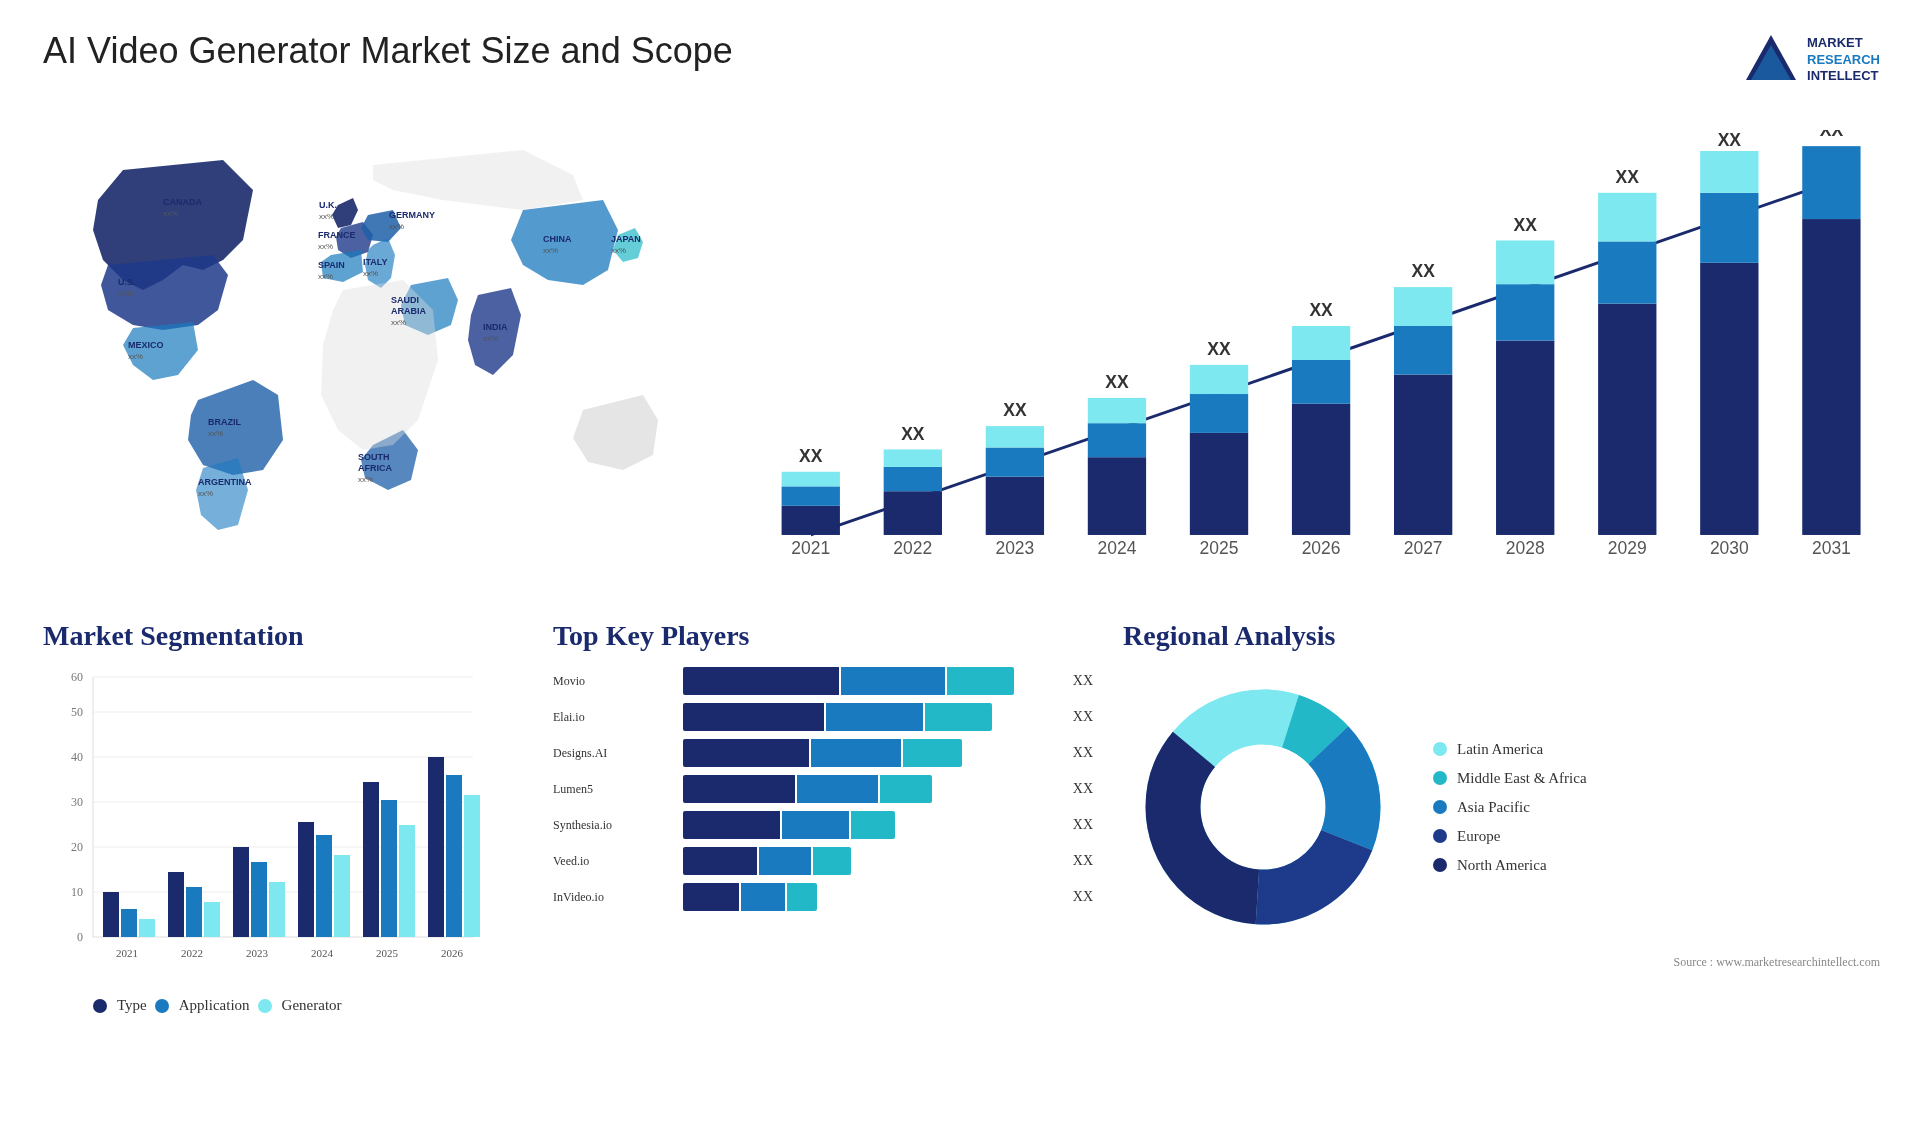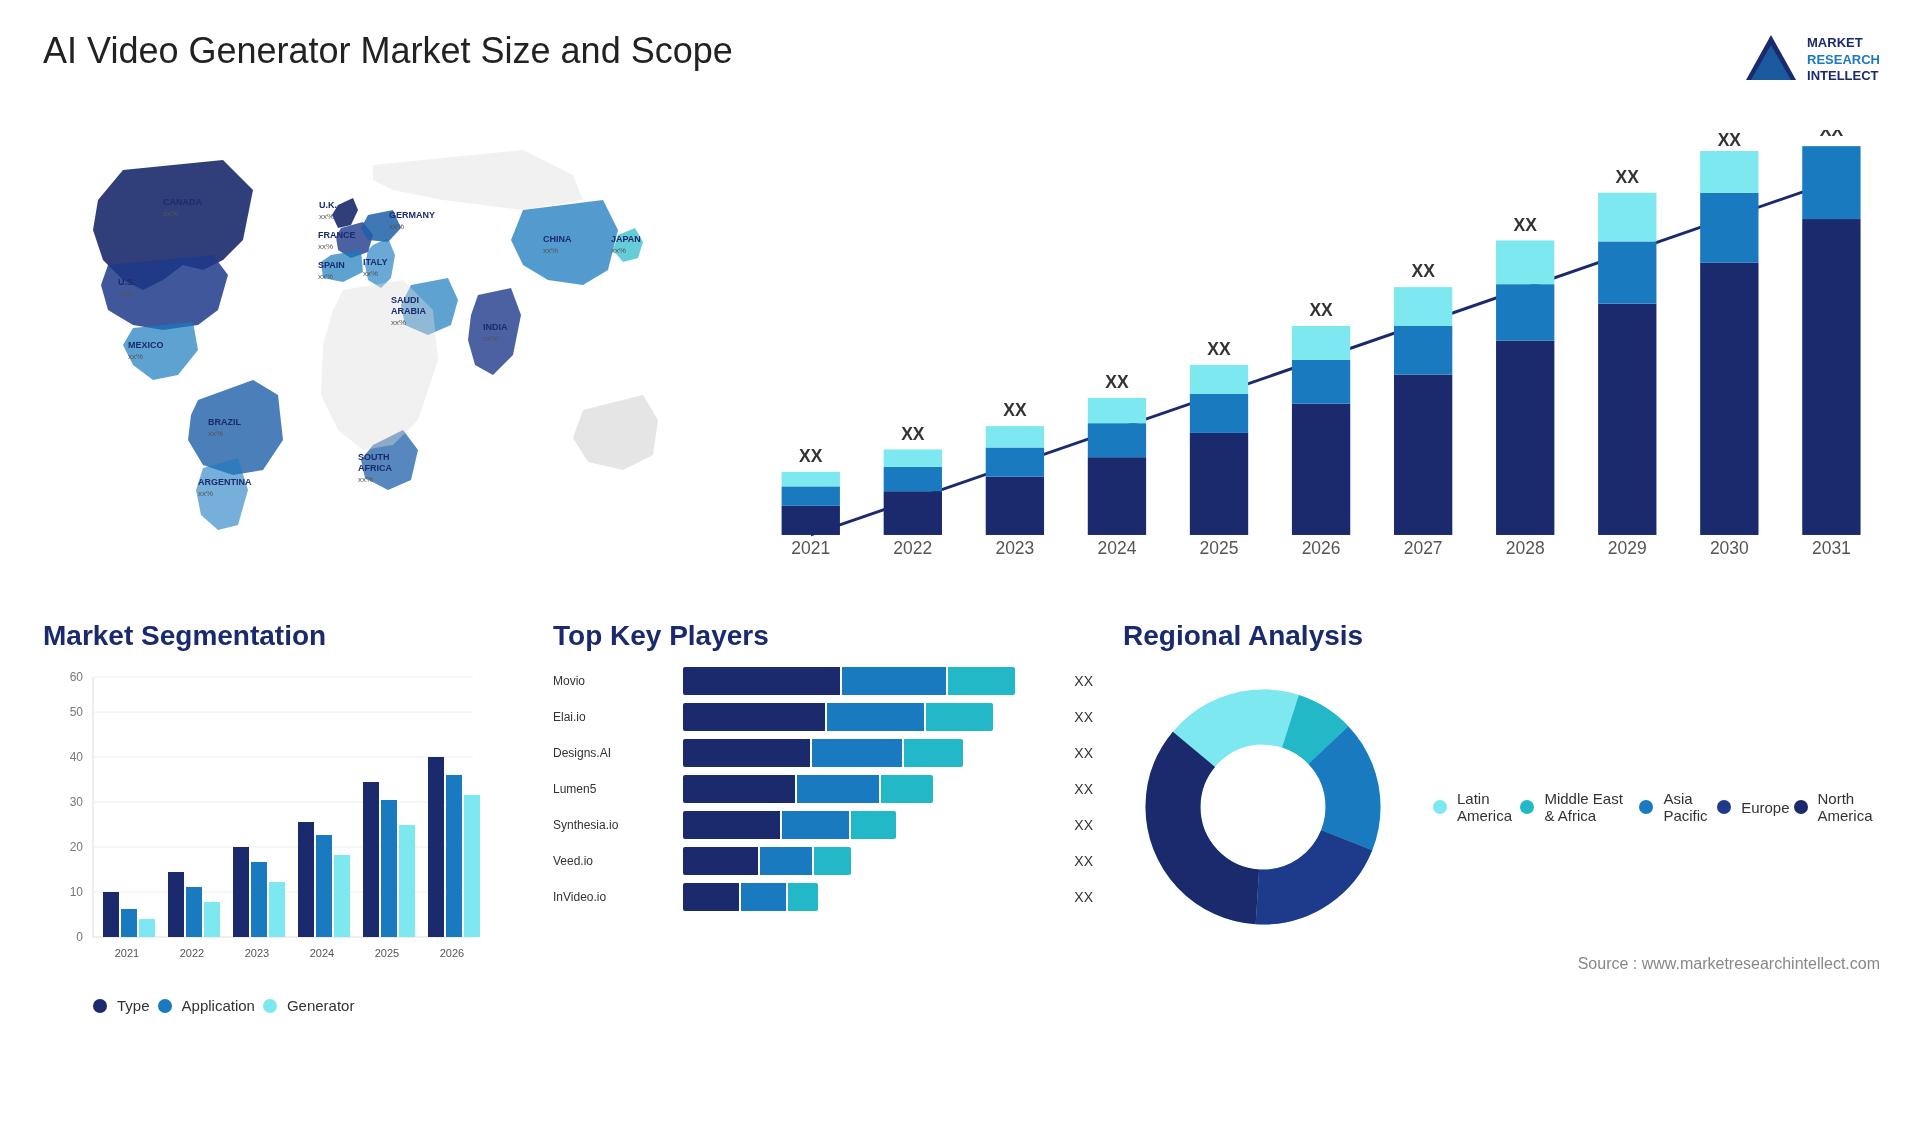--- a/index.html
+++ b/index.html
@@ -69,20 +69,21 @@
       flex: 1;
       position: relative;
       padding-top: 20px;
     }
 
     
     .bottom-section {
       display: flex;
       gap: 30px;
       height: 420px;
+      font-family: Liberation Serif, serif;
     }
 
     .segmentation-container {
       flex: 0 0 480px;
     }
     .players-container {
       flex: 0 0 540px;
     }
     .regional-container {
       flex: 1;
@@ -153,40 +154,40 @@
       align-items: center;
       margin-top: 10px;
     }
     .donut-svg {
       width: 280px;
       height: 280px;
       flex-shrink: 0;
     }
     .legend {
       display: flex;
-      flex-direction: row;
-      gap: 4px;
+      flex-direction: column;
+      gap: 12px;
     }
     .legend-item {
       display: flex;
       align-items: center;
       gap: 10px;
       font-size: 15px;
       color: #333;
     }
     .legend-dot {
       width: 14px;
       height: 14px;
       border-radius: 50%;
       flex-shrink: 0;
     }
 
     
     .source-text {
-      font-size: 16px;
+      font-size: 12px;
       color: #888;
       text-align: right;
       margin-top: 8px;
     }
 
     
     .map-label {
       font-size: 9px;
       fill: #1a2a6c;
       font-weight: 700;

